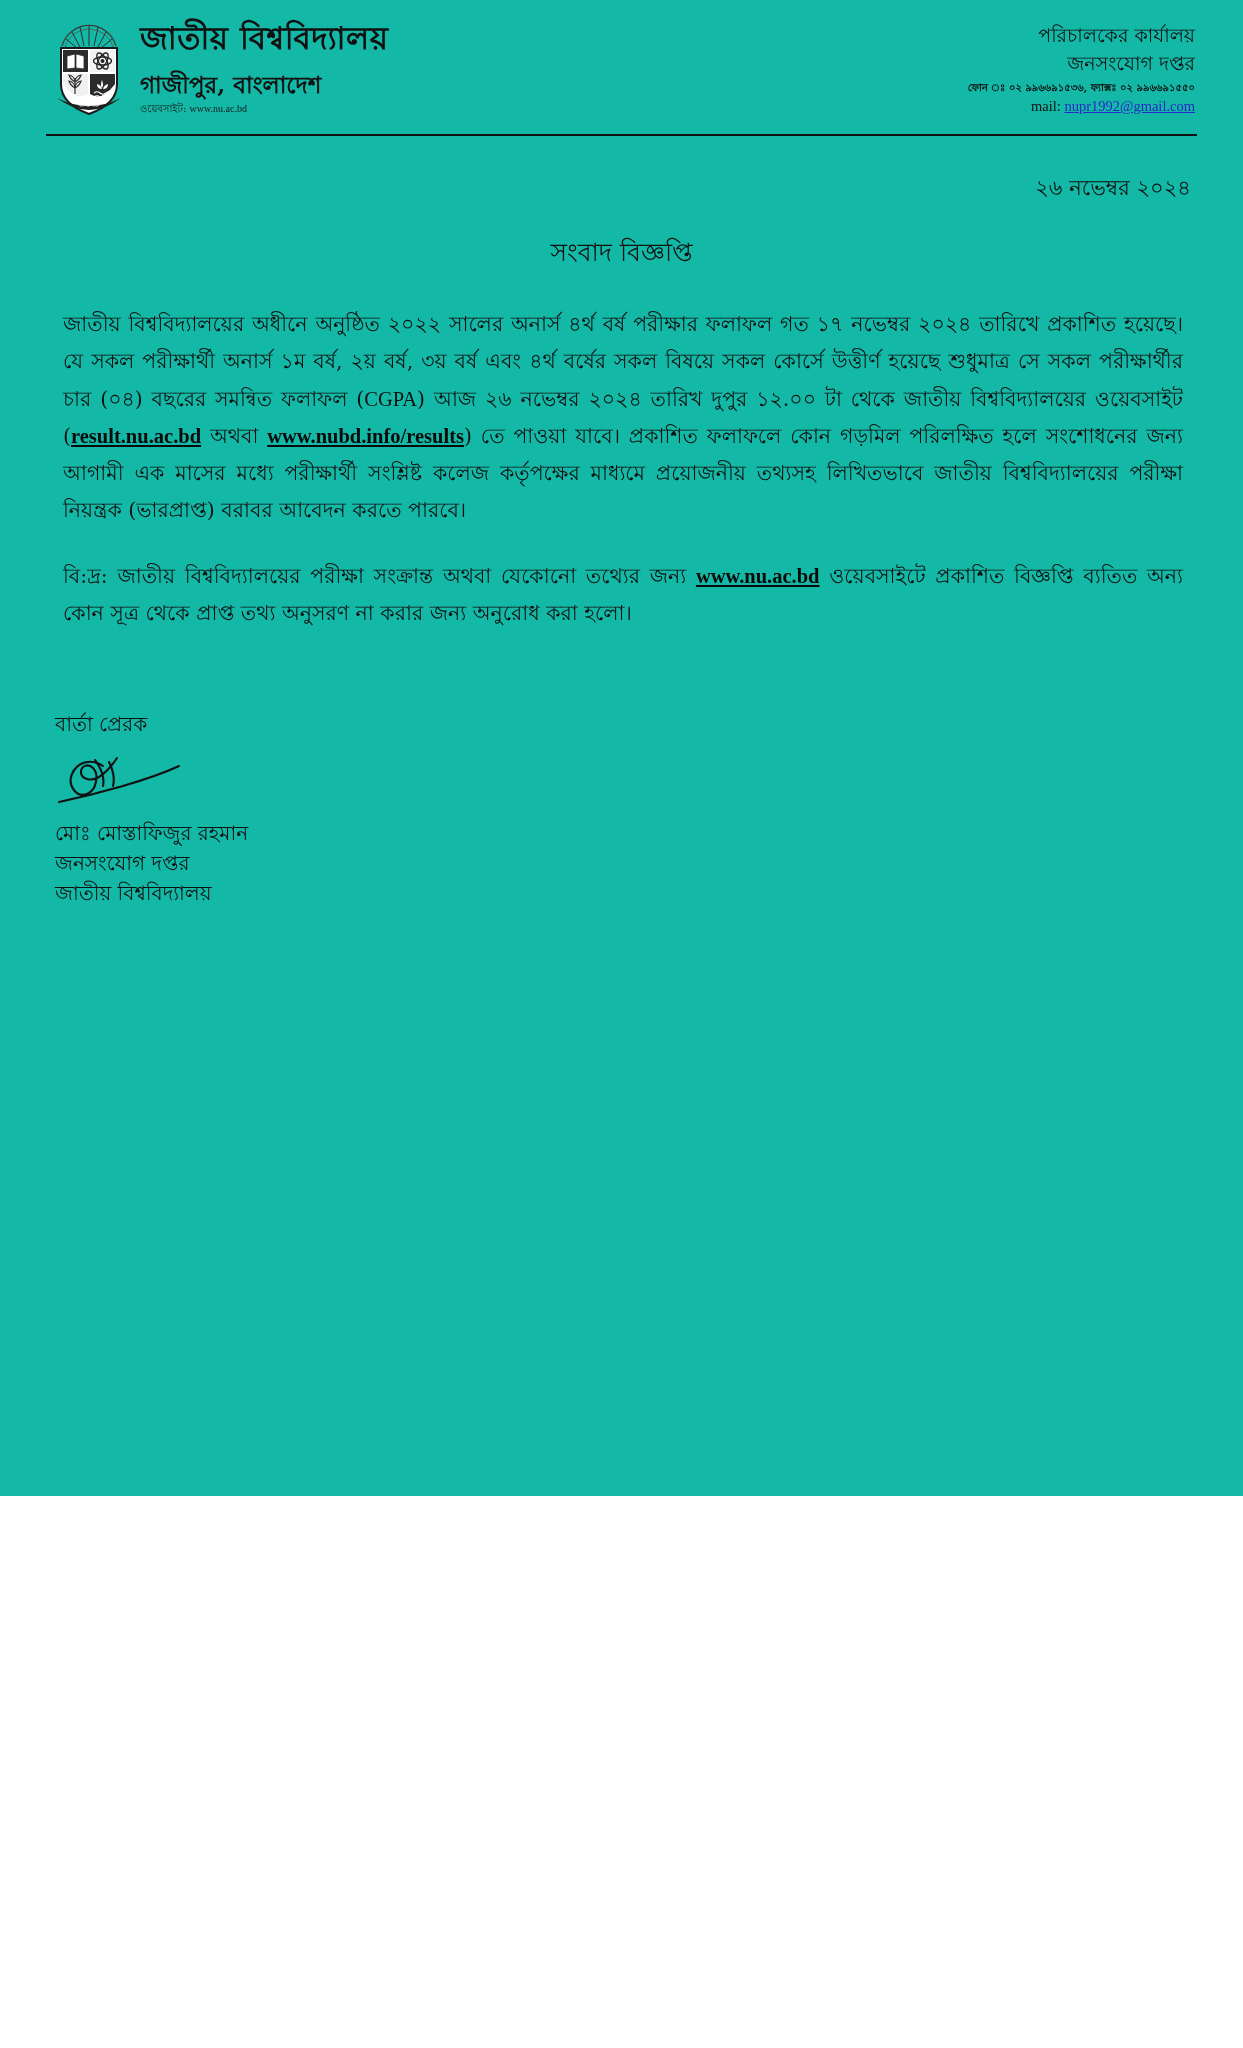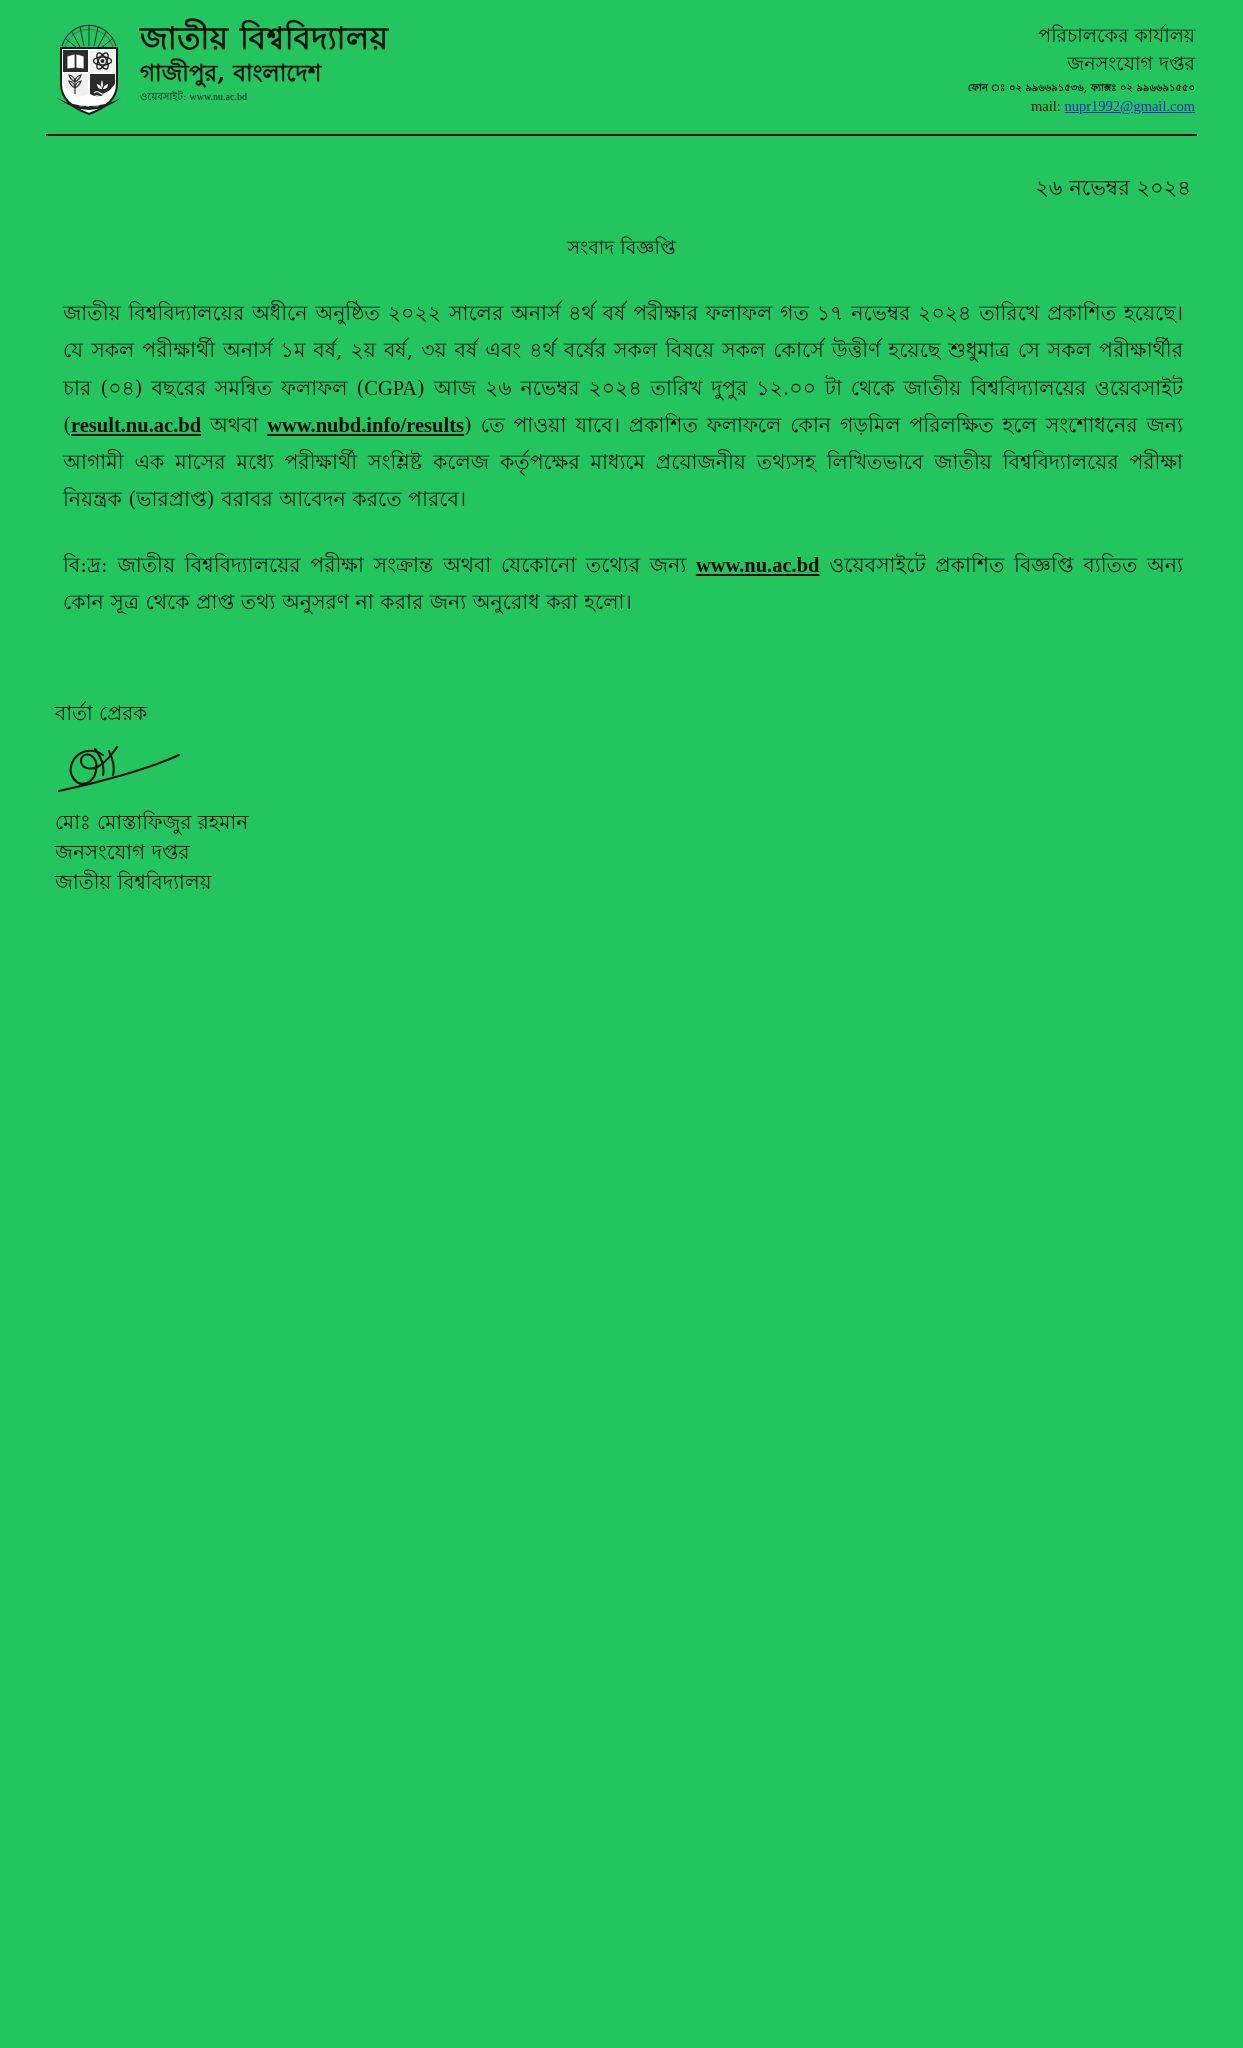--- a/index.html
+++ b/index.html
@@ -12,24 +12,24 @@
     width: 1243px;
     height: 2048px;
     font-family: "Liberation Serif", "DejaVu Serif", serif;
     color: #0a0a0a;
     position: relative;
     overflow: hidden;
   }
 
   .page {
     width: 1243px;
-    height: 2048px;
+    height: 1496px;
     padding: 0;
     position: relative;
-    background: #22c55e;
+    background: #14b8a6;
   }
 
   
   .letterhead {
     display: flex;
     align-items: flex-start;
     justify-content: space-between;
     padding: 14px 48px 0 52px;
     height: 128px;
   }
@@ -60,21 +60,21 @@
     letter-spacing: 0.5px;
     color: #111;
     white-space: nowrap;
   }
   .org-city {
     font-family: "DejaVu Serif", "Liberation Serif", serif;
     font-size: 23px;
     font-weight: 700;
     line-height: 1.3;
     color: #131313;
-    margin-top: 1px;
+    margin-top: 13px;
     white-space: nowrap;
   }
   .org-web {
     font-family: "DejaVu Serif", "Liberation Serif", serif;
     font-size: 10px;
     font-weight: 400;
     line-height: 1.3;
     color: #1a1a1a;
     margin-top: 3px;
     white-space: nowrap;
@@ -140,21 +140,21 @@
     color: #111;
   }
 
   
   .subject-row {
     text-align: center;
     margin-top: 26px;
   }
   .subject-text {
     font-family: "DejaVu Serif", "Liberation Serif", serif;
-    font-size: 19px;
+    font-size: 25px;
     font-weight: 400;
     color: #111;
   }
 
   
   .headline {
     text-align: center;
     margin: 34px 40px 0 40px;
     font-family: "DejaVu Serif", "Liberation Serif", serif;
     font-size: 28.5px;

